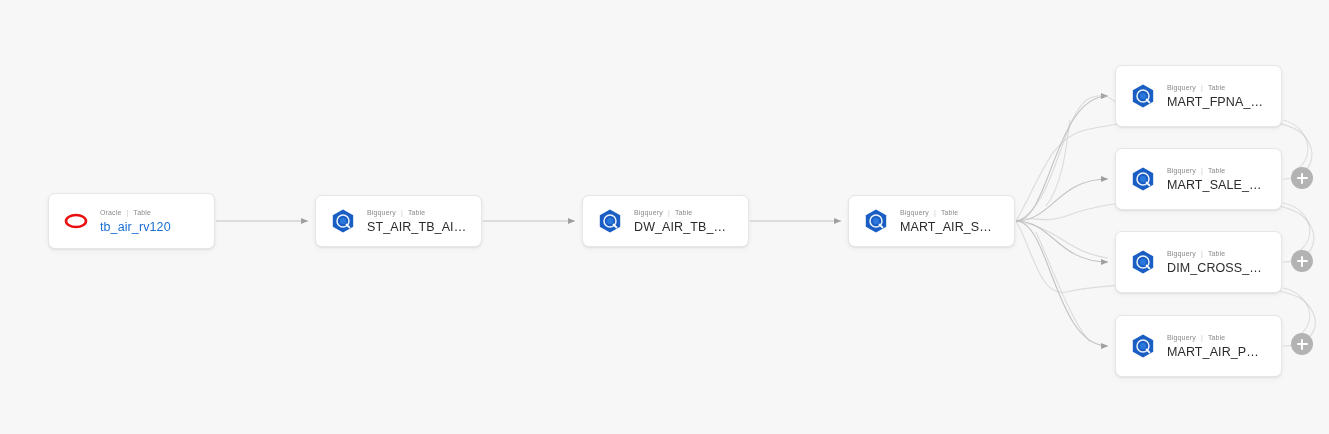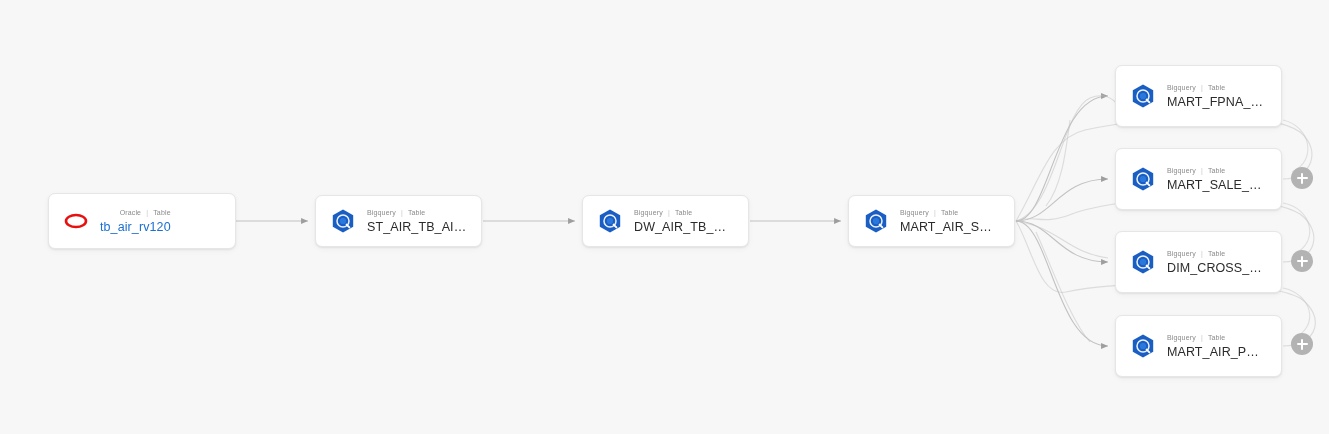--- a/index.html
+++ b/index.html
@@ -74,21 +74,21 @@
     overflow: hidden;
     text-overflow: ellipsis;
     line-height: 15px;
     letter-spacing: 0.1px;
   }
   .node-title.link {
     color: #1a6fd4;
   }
 
   
-  #node-tb_air_rv120      { left: 48px;   top: 193px; width: 188px; height: 56px; text-align: right; }
+  #node-tb_air_rv120      { left: 48px;   top: 193px; width: 167px; height: 56px; }
   #node-st_air_tb_air_rv120 { left: 315px;  top: 195px; width: 167px; height: 52px; }
   #node-dw_air_tb_air_rv120 { left: 582px;  top: 195px; width: 167px; height: 52px; }
   #node-mart_air_sale_d   { left: 848px;  top: 195px; width: 167px; height: 52px; }
   #node-mart_fpna_air_profi { left: 1115px; top: 65px;  width: 167px; height: 62px; }
   #node-mart_sale_original { left: 1115px; top: 148px; width: 167px; height: 62px; }
   #node-dim_cross_sell    { left: 1115px; top: 231px; width: 167px; height: 62px; }
   #node-mart_air_pnr_sale_d { left: 1115px; top: 315px; width: 167px; height: 62px; }
 
   .expander {
     position: absolute;

